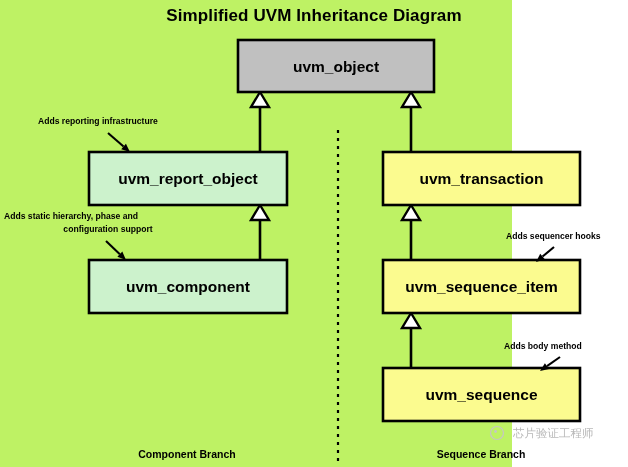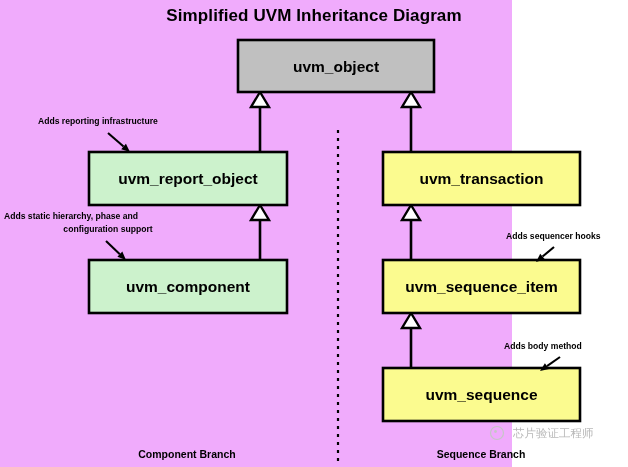--- a/index.html
+++ b/index.html
@@ -12,21 +12,21 @@
     width: 628px;
     height: 467px;
     overflow: hidden;
     font-family: "Liberation Sans", "DejaVu Sans", sans-serif;
     position: relative;
   }
   #diagram-root {
     position: relative;
     width: 512px;
     height: 467px;
-    background: #f0abfc;
+    background: #bef264;
   }
   svg.diagram {
     display: block;
     width: 628px;
     height: 467px;
   }
   text {
     font-family: "Liberation Sans", "DejaVu Sans", sans-serif;
     fill: #000000;
   }

